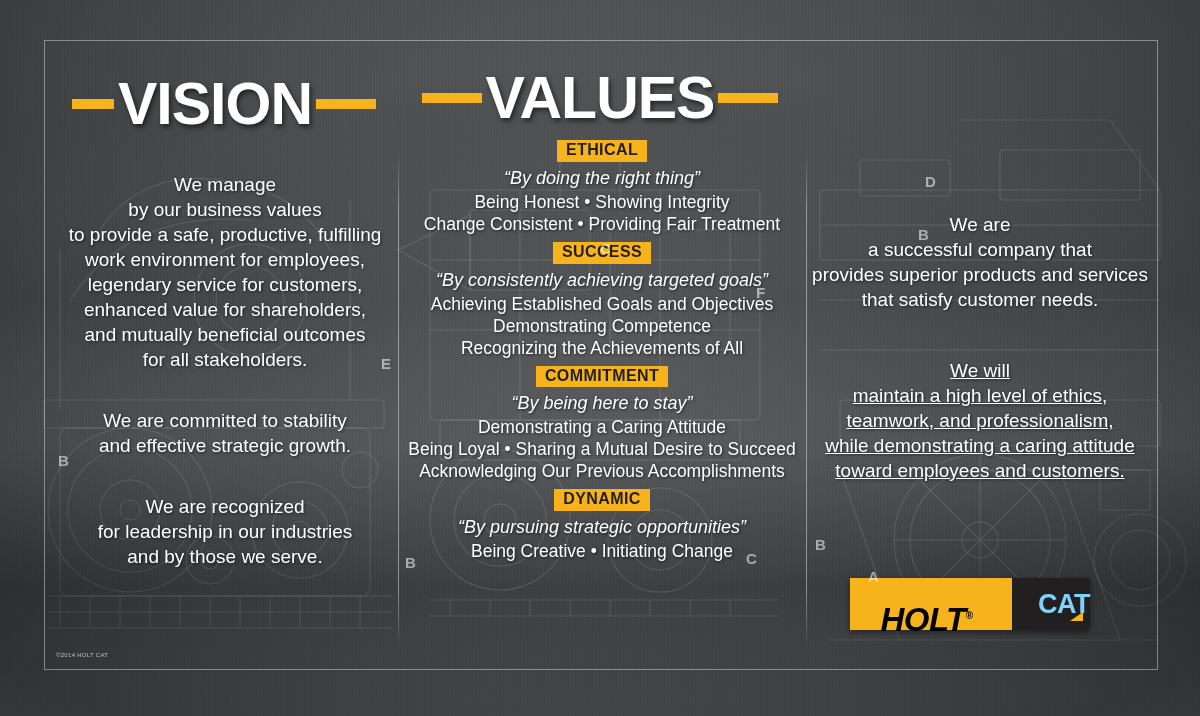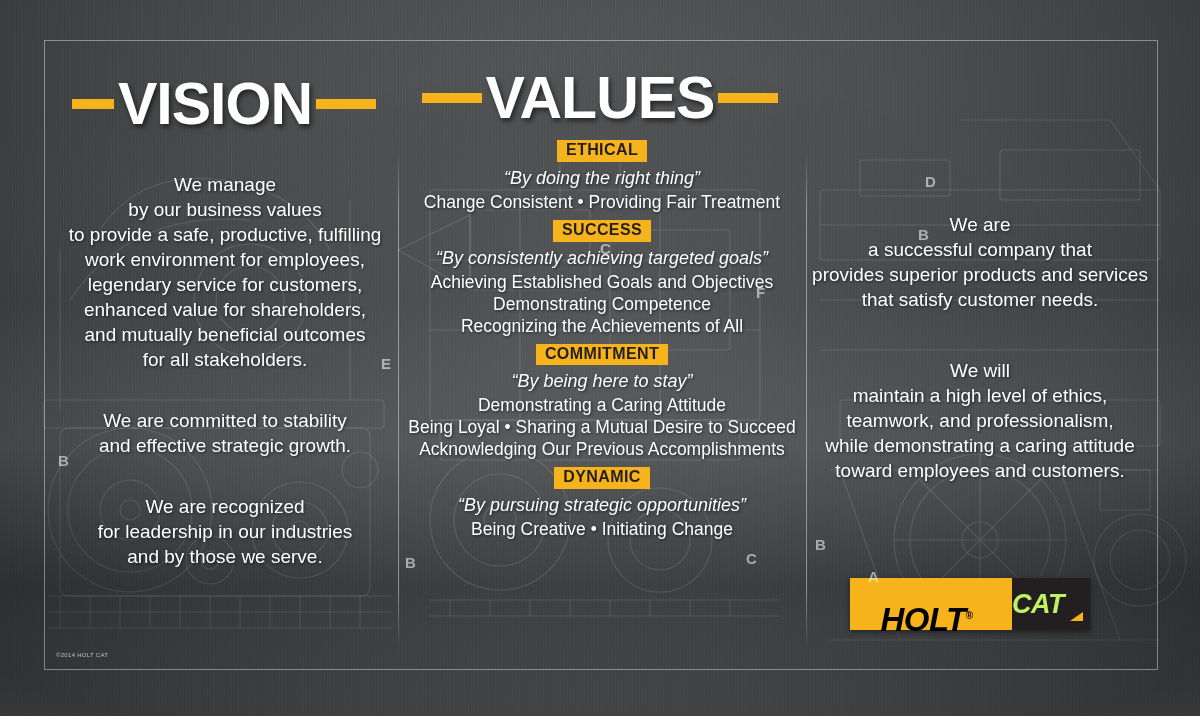--- a/index.html
+++ b/index.html
@@ -136,21 +136,21 @@
     line-height: 25px;
     margin: 0 0 36px 0;
   }
   .vision-para:last-child { margin-bottom: 0; }
 
   .mission-para {
     font-size: 19px;
     line-height: 25px;
     margin: 0 0 46px 0;
   }
-  .mission-para:last-child { margin-bottom: 0; }
+  .mission-para:last-child { margin-bottom: 0; text-decoration: underline; }
 
   
   .value-group { margin-bottom: 7px; }
   .value-badge {
     display: inline-block;
     background: #f6b31c;
     color: #231f20;
     font-size: 16px;
     font-weight: bold;
     letter-spacing: 0.4px;
@@ -202,27 +202,26 @@
   }
   .logo-sep {
     width: 3px;
     height: 38px;
     background: #f6b31c;
   }
   .logo-cat {
     width: 78px;
     height: 52px;
     background: #231f20;
-    color: #bef264;
+    color: #7dd3fc;
     font-size: 27px;
     font-weight: bold;
-    font-style: italic;
     display: flex;
     align-items: center;
-    justify-content: flex-start;
+    justify-content: flex-end;
     letter-spacing: -0.5px;
     position: relative;
   }
   .cat-wedge {
     position: absolute;
     right: 7px;
     bottom: 9px;
     width: 0; height: 0;
     border-left: 13px solid transparent;
     border-bottom: 9px solid #f6b31c;
@@ -337,20 +336,21 @@
     <p class="vision-para">We manage<br>by our business values<br>to provide a safe, productive, fulfilling<br>work environment for employees,<br>legendary service for customers,<br>enhanced value for shareholders,<br>and mutually beneficial outcomes<br>for all stakeholders.</p>
     <p class="vision-para">We are committed to stability<br>and effective strategic growth.</p>
     <p class="vision-para">We are recognized<br>for leadership in our industries<br>and by those we serve.</p>
   </div>
 
   <div class="col col-values">
 
     <div class="value-group">
       <div class="value-badge">ETHICAL</div>
       <div class="value-quote">“By doing the right thing”</div>
+      <div class="value-line">Being Honest • Showing Integrity</div>
       <div class="value-line">Change Consistent • Providing Fair Treatment</div>
     </div>
 
     <div class="value-group">
       <div class="value-badge">SUCCESS</div>
       <div class="value-quote">“By consistently achieving targeted goals”</div>
       <div class="value-line">Achieving Established Goals and Objectives</div>
       <div class="value-line">Demonstrating Competence</div>
       <div class="value-line">Recognizing the Achievements of All</div>
     </div>

